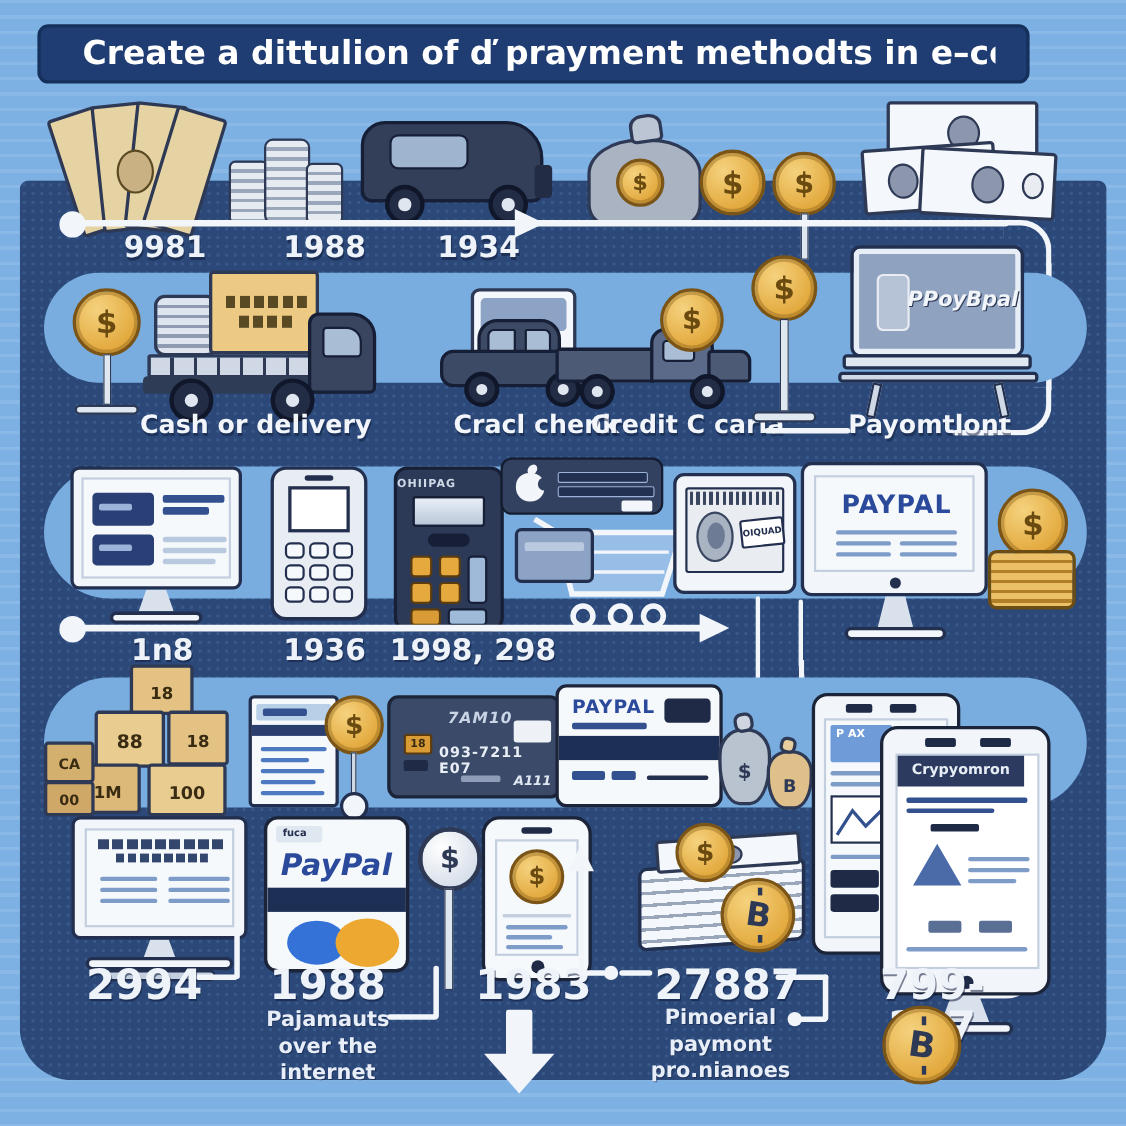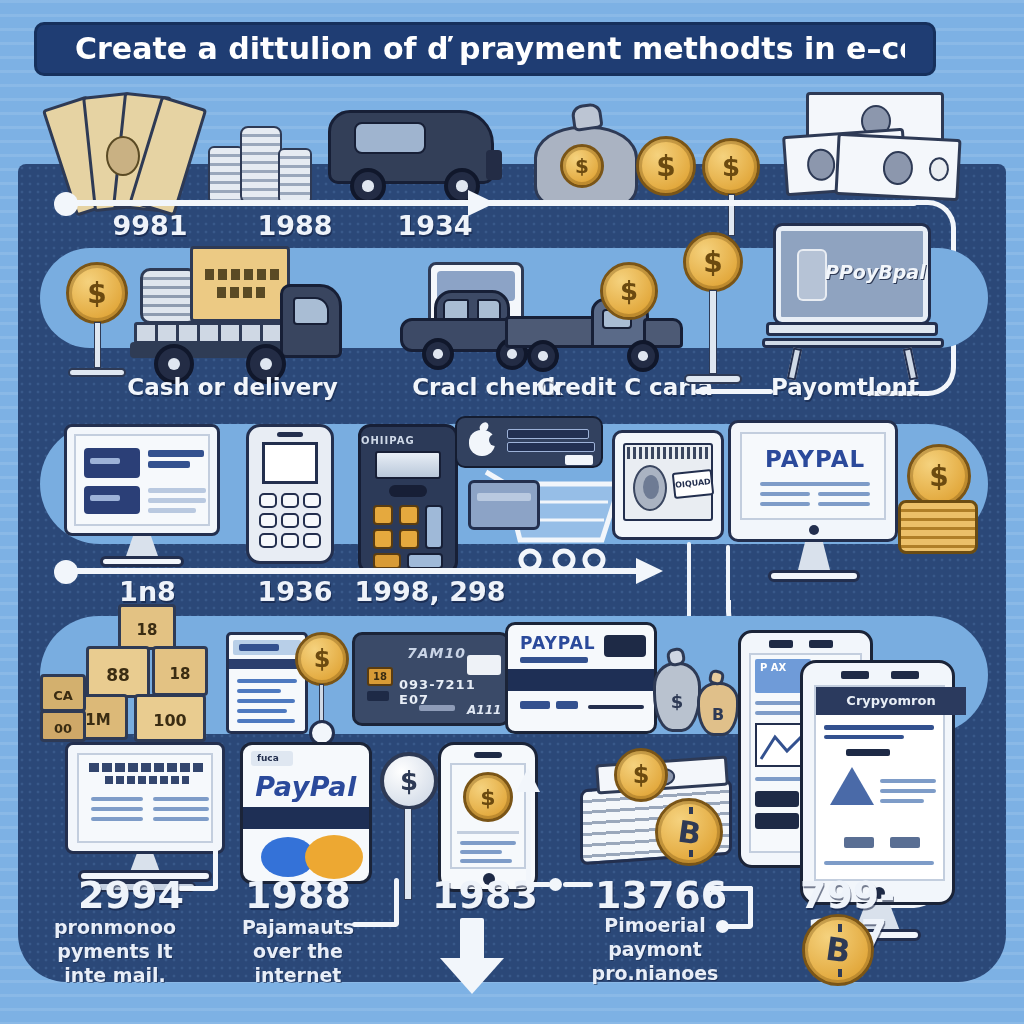--- a/index.html
+++ b/index.html
@@ -438,21 +438,21 @@
       <div class="abs blueline" style="left:56px;top:142px;width:50px;height:4px;"></div>
       <div class="abs blueline" style="left:56px;top:164px;width:50px;height:4px;"></div>
     </div>
   </div>
 
   <div class="abs" style="left:800px;top:660px;width:158px;height:290px;">
     <div class="abs" style="left:0;top:0;width:155px;height:245px;background:#f2f6fb;border:3px solid #1b2438;border-radius:16px;">
       <div class="abs" style="left:38px;top:8px;width:28px;height:8px;background:#1e2a46;border-radius:2px;"></div>
       <div class="abs" style="left:88px;top:8px;width:28px;height:8px;background:#1e2a46;border-radius:2px;"></div>
       <div class="abs screen" style="left:11px;top:22px;width:131px;height:196px;background:#ffffff;">
-        <div class="abs" style="left:0;top:0;width:150px;height:28px;background:#2b3a5e;">
+        <div class="abs" style="left:0;top:0;width:115px;height:28px;background:#2b3a5e;">
           <div style="color:#e8eef6;font-weight:700;font-size:13px;text-align:center;line-height:28px;">Crypyomron</div>
         </div>
         <div class="abs navyline" style="left:8px;top:38px;width:110px;height:5px;"></div>
         <div class="abs navyline" style="left:8px;top:48px;width:80px;height:4px;"></div>
         <div class="abs" style="left:30px;top:62px;width:44px;height:7px;background:#1e2a46;border-radius:2px;"></div>
         <div class="abs" style="left:14px;top:80px;width:0;height:0;border-left:22px solid transparent;border-right:22px solid transparent;border-bottom:38px solid #4a6aa8;"></div>
         <div class="abs blueline" style="left:64px;top:92px;width:56px;height:4px;"></div>
         <div class="abs blueline" style="left:64px;top:102px;width:56px;height:4px;"></div>
         <div class="abs blueline" style="left:64px;top:112px;width:44px;height:4px;"></div>
         <div class="abs" style="left:28px;top:150px;width:30px;height:11px;background:#5a6f94;border-radius:2px;"></div>
@@ -479,21 +479,20 @@
       </div>
     </div>
     <div class="abs stand" style="left:70px;top:112px;width:30px;height:18px;"></div>
     <div class="abs base" style="left:18px;top:128px;width:134px;height:12px;"></div>
     <div class="abs" style="left:36px;top:140px;width:100px;height:10px;background:#c3cede;border:2px solid #232f4e;border-radius:8px;"></div>
   </div>
   <div class="abs w" style="left:165px;top:844px;width:52px;height:5px;"></div>
   <div class="abs w" style="left:213px;top:844px;width:5px;height:46px;"></div>
   <div class="abs w" style="left:178px;top:886px;width:38px;height:5px;"></div>
   <div class="abs yr yrbig" style="left:72px;top:876px;width:118px;">2994</div>
-  <div class="abs cap" style="left:40px;top:916px;width:150px;">pronmonoo pyments It inte mail.</div>
 
   <div class="abs" style="left:240px;top:742px;width:132px;height:142px;background:#f6f9fc;border:3px solid #1b2438;border-radius:12px;overflow:hidden;">
     <div class="abs" style="left:8px;top:6px;width:42px;height:15px;background:#dfe7f1;border-radius:3px;">
       <div style="font-size:9px;font-weight:700;color:#232f4e;padding:2px 0 0 6px;">fuca</div>
     </div>
     <div class="abs ppblue" style="left:0;top:26px;width:126px;text-align:center;font-size:27px;font-style:italic;letter-spacing:0.5px;">PayPal</div>
     <div class="abs" style="left:0px;top:62px;width:132px;height:22px;background:#1e2f55;"></div>
     <div class="abs" style="left:18px;top:92px;width:54px;height:40px;border-radius:50%;background:#3472d8;"></div>
     <div class="abs" style="left:62px;top:90px;width:58px;height:44px;border-radius:50%;background:#eda832;"></div>
   </div>
@@ -542,21 +541,21 @@
     </div>
   </div>
   <div class="abs coin" style="left:614px;top:748px;width:54px;height:54px;font-size:24px;">
     <span>$</span>
   </div>
   <div class="abs coin" style="left:655px;top:798px;width:68px;height:68px;font-size:30px;color:#2e3a55;">
     <span style="transform:rotate(8deg);">B</span>
     <div class="abs" style="left:31px;top:6px;width:4px;height:7px;background:#2e3a55;"></div>
     <div class="abs" style="left:31px;top:49px;width:4px;height:7px;background:#2e3a55;"></div>
   </div>
-  <div class="abs yr yrbig" style="left:595px;top:876px;width:125px;">13766</div>
+  <div class="abs yr yrbig" style="left:595px;top:876px;width:125px;">27887</div>
   <div class="abs cap" style="left:580px;top:914px;width:150px;">Pimoerial paymont pro.nianoes</div>
   <div class="abs w" style="left:705px;top:886px;width:48px;height:5px;"></div>
   <div class="abs w" style="left:748px;top:886px;width:5px;height:42px;"></div>
   <div class="abs dot" style="left:716px;top:920px;width:13px;height:13px;"></div>
   <div class="abs w" style="left:726px;top:924px;width:26px;height:5px;"></div>
 
   <div class="abs yr yrbig" style="left:775px;top:876px;width:145px;">799-237</div>
   <div class="abs coin" style="left:802px;top:914px;width:72px;height:72px;font-size:32px;color:#2e3a55;">
     <span style="transform:rotate(8deg);">B</span>
     <div class="abs" style="left:33px;top:7px;width:4px;height:8px;background:#2e3a55;"></div>

